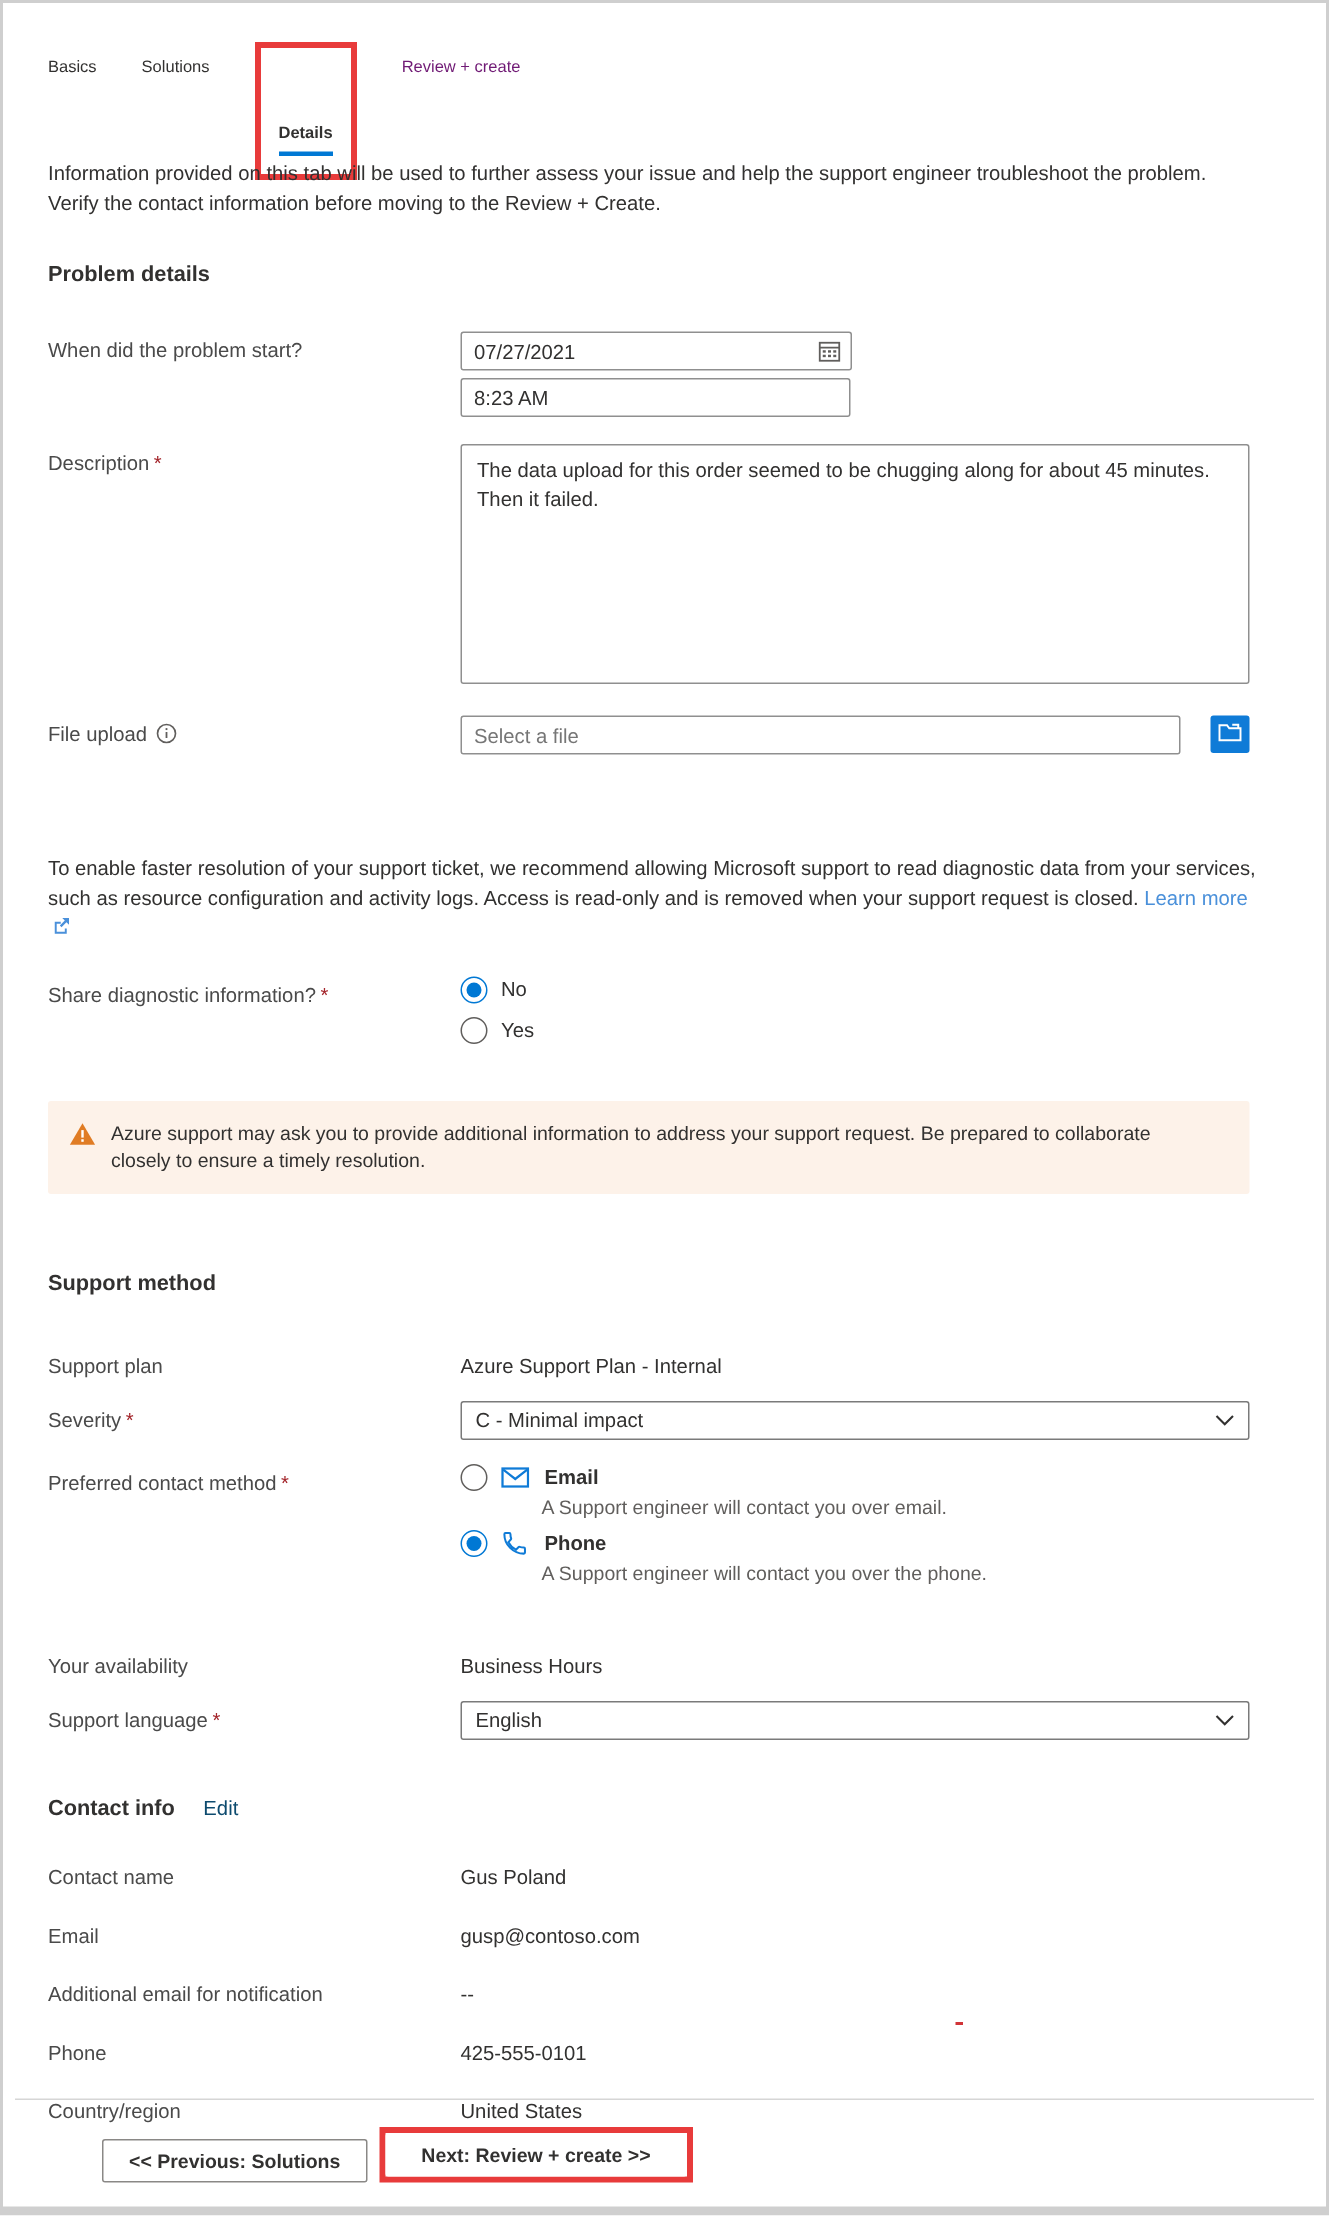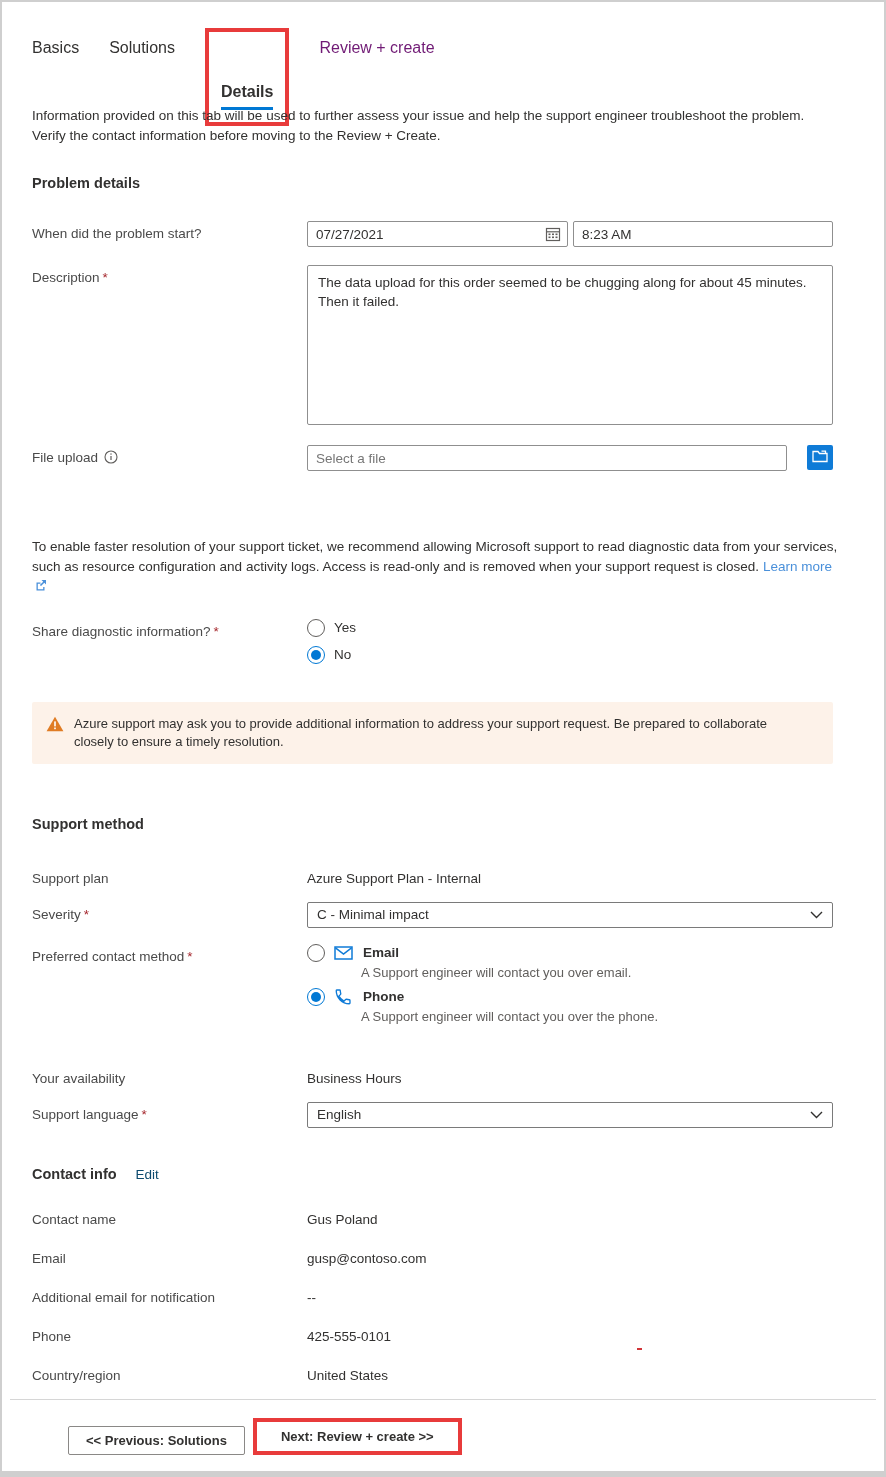--- a/index.html
+++ b/index.html
@@ -8,21 +8,21 @@
 
   .page {
     position:relative; width:886px; height:1477px; background:#ffffff;
     border:2px solid #cfcfcf; border-bottom:6px solid #cfcfcf;
     overflow:hidden;
   }
   .content { padding:26px 30px 0 30px; }
 
   
   .tabs { display:flex; align-items:flex-start; gap:30px; height:58px; }
-  .tab { font-size:16px; color:#323130; padding-top:11px; cursor:pointer; white-space:nowrap; }
+  .tab { font-size:11px; color:#323130; padding-top:11px; cursor:pointer; white-space:nowrap; }
   .tab.disabled { color:#701a75; }
   .tab-annotation {
     border:4px solid #e83b3b; padding:7px 12px 12px 12px; margin-top:0px;
     display:flex; flex-direction:column; align-items:center;
   }
   .tab.active { font-weight:bold; padding-top:0;margin-top:44px; }
   .tab-underline { height:3px; background:#0078d4; width:100%; margin-top:6px; }
 
   
   .intro { font-size:13.5px; line-height:19.5px; width:806px; margin-top:2px; }
@@ -34,21 +34,21 @@
   .form-label { width:275px; font-size:13.5px; color:#4a4a4a; padding-top:5px; flex:none; }
   .form-control { width:526px; flex:none; }
 
   input[type="text"] {
     font-family:"Liberation Sans", sans-serif; font-size:13.5px; color:#323130;
     border:1px solid #8f8f8f; border-radius:2px; height:26px; padding:0 8px; outline:none;
     background:#fff;
   }
   input::placeholder { color:#767676; }
 
-  .date-time { display:flex; gap:5px; }
+  .date-time { display:flex; gap:5px;flex-direction:column; }
   .date-wrap { position:relative; width:261px; }
   .date-wrap input { width:261px; padding-right:30px; }
   .cal-icon { position:absolute; right:7px; top:5px; width:16px; height:16px; }
   .time-input { width:260px; }
 
   textarea {
     font-family:"Liberation Sans", sans-serif; font-size:13.5px; color:#323130;
     border:1px solid #8f8f8f; border-radius:2px; width:526px; height:160px;
     padding:7px 10px; line-height:19px; resize:none; outline:none;
   }
@@ -219,26 +219,26 @@
           </svg></span></p>
 
     <div class="sp-22"></div>
 
     <div class="form-row">
       <div class="form-label">
         <span>Share diagnostic information?</span><span class="required">*</span>
       </div>
       <div class="form-control radio-group">
         <label class="radio-option">
+          <span class="radio checked"></span>
+          <span>No</span>
+        </label>
+        <label class="radio-option">
           <span class="radio"></span>
           <span>Yes</span>
-        </label>
-        <label class="radio-option">
-          <span class="radio checked"></span>
-          <span>No</span>
         </label>
       </div>
     </div>
 
     <div class="sp-38"></div>
 
     <div class="warning-banner">
       <span class="warning-icon">
         <svg width="18" height="16" viewBox="0 0 18 16">
             <path d="M9 0.8 17.4 15.2H0.6z" fill="#e07c24"></path>

